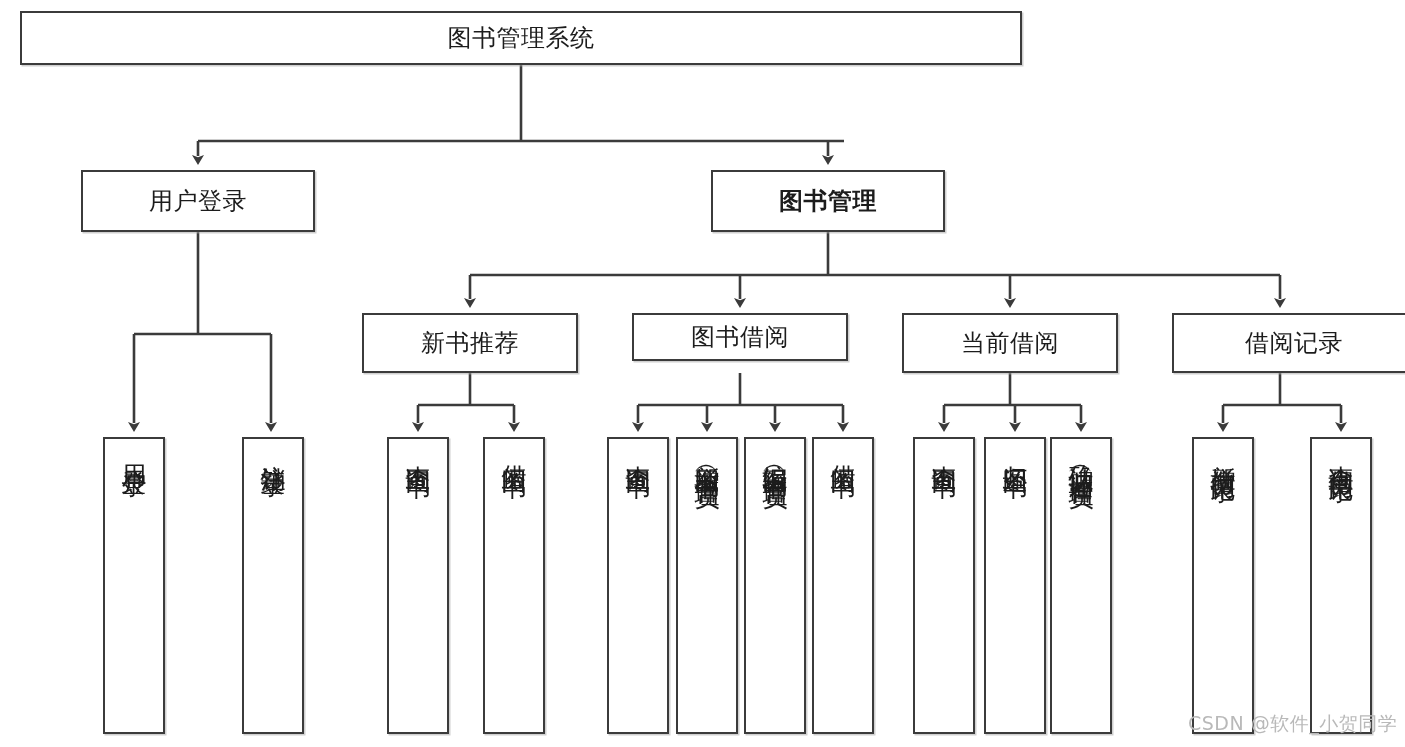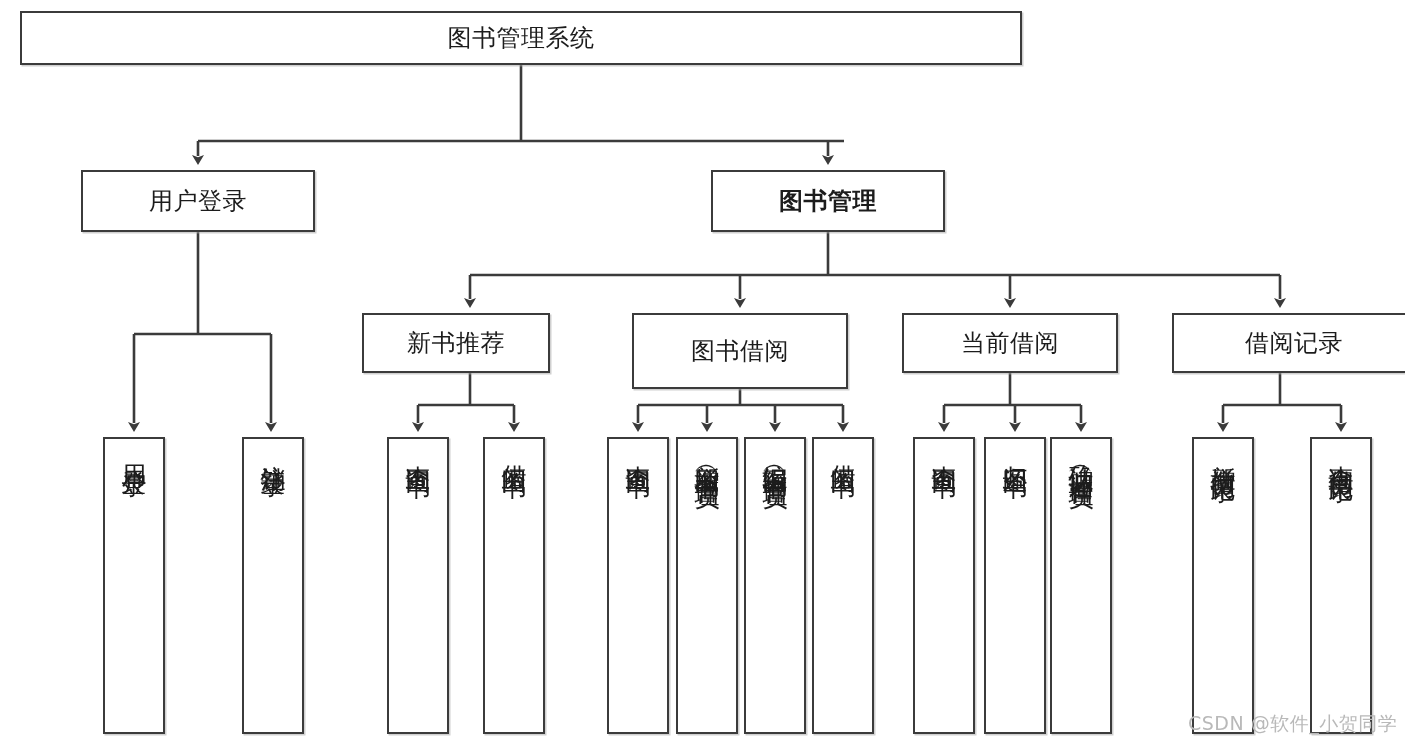--- a/index.html
+++ b/index.html
@@ -121,24 +121,24 @@
     <span class="label">图书管理系统</span>
   </div>
 
   <div class="node" id="node-l2-0" style="left: 81px; top: 170px; width: 234px; height: 62px;">
     <span class="label">用户登录</span>
   </div>
   <div class="node" id="node-l2-1" style="left: 711px; top: 170px; width: 234px; height: 62px; font-weight: bold;">
     <span class="label">图书管理</span>
   </div>
 
-  <div class="node" id="node-l3-0" style="left: 362px; top: 313px; width: 188px; height: 60px;">
+  <div class="node" id="node-l3-0" style="left: 362px; top: 313px; width: 216px; height: 60px;">
     <span class="label">新书推荐</span>
   </div>
-  <div class="node" id="node-l3-1" style="left: 632px; top: 313px; width: 216px; height: 76px;">
+  <div class="node" id="node-l3-1" style="left: 632px; top: 313px; width: 216px; height: 48px;">
     <span class="label">图书借阅</span>
   </div>
   <div class="node" id="node-l3-2" style="left: 902px; top: 313px; width: 216px; height: 60px; text-align: right;">
     <span class="label">当前借阅</span>
   </div>
   <div class="node" id="node-l3-3" style="left: 1172px; top: 313px; width: 244px; height: 60px;">
     <span class="label">借阅记录</span>
   </div>
 
   <div class="node vertical" id="node-leaf-0" style="left: 103px; top: 437px; width: 62px; height: 297px;">

